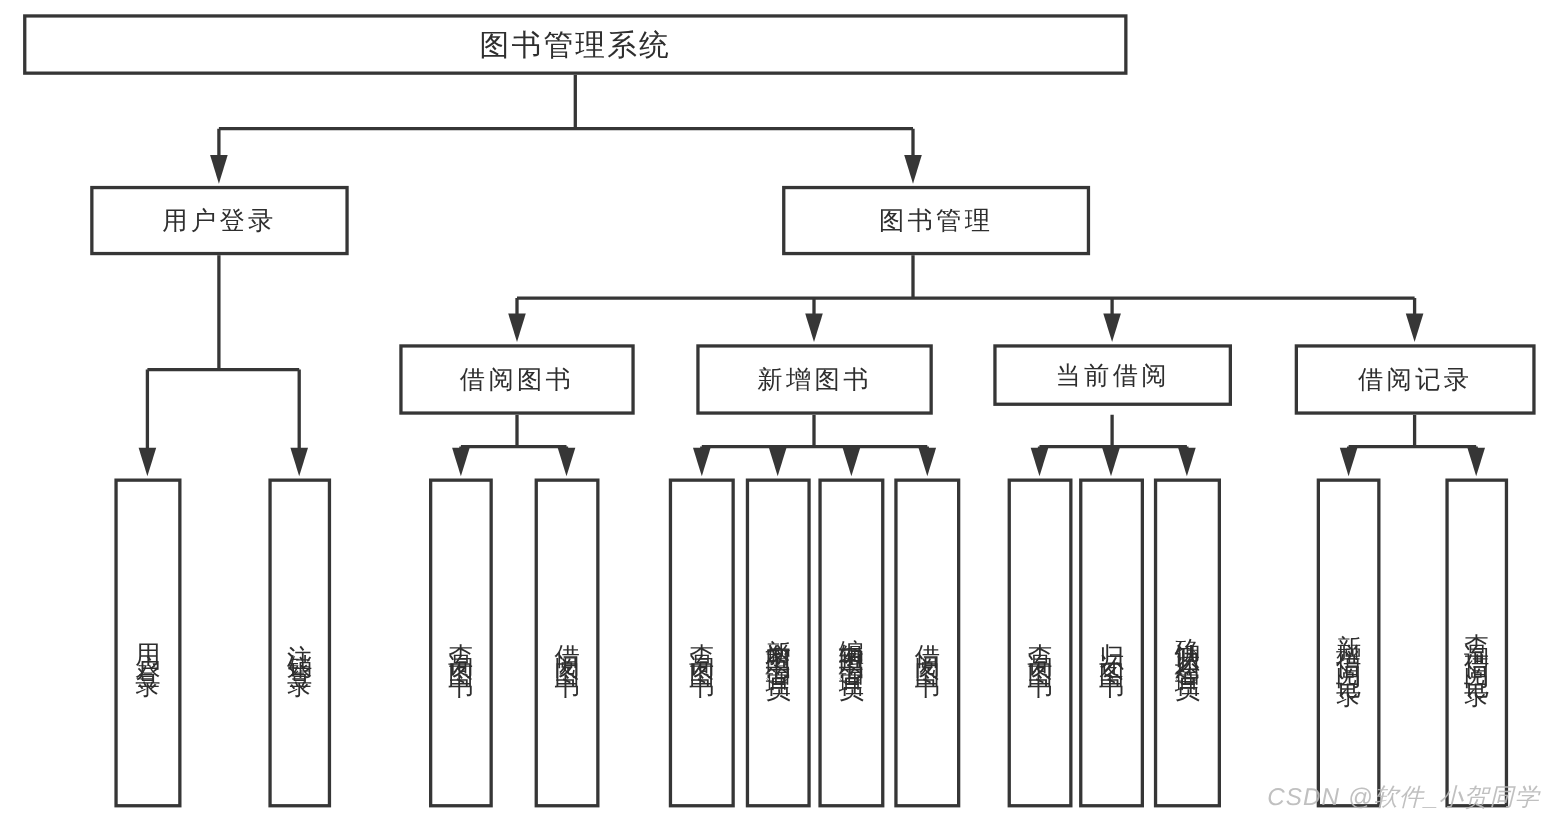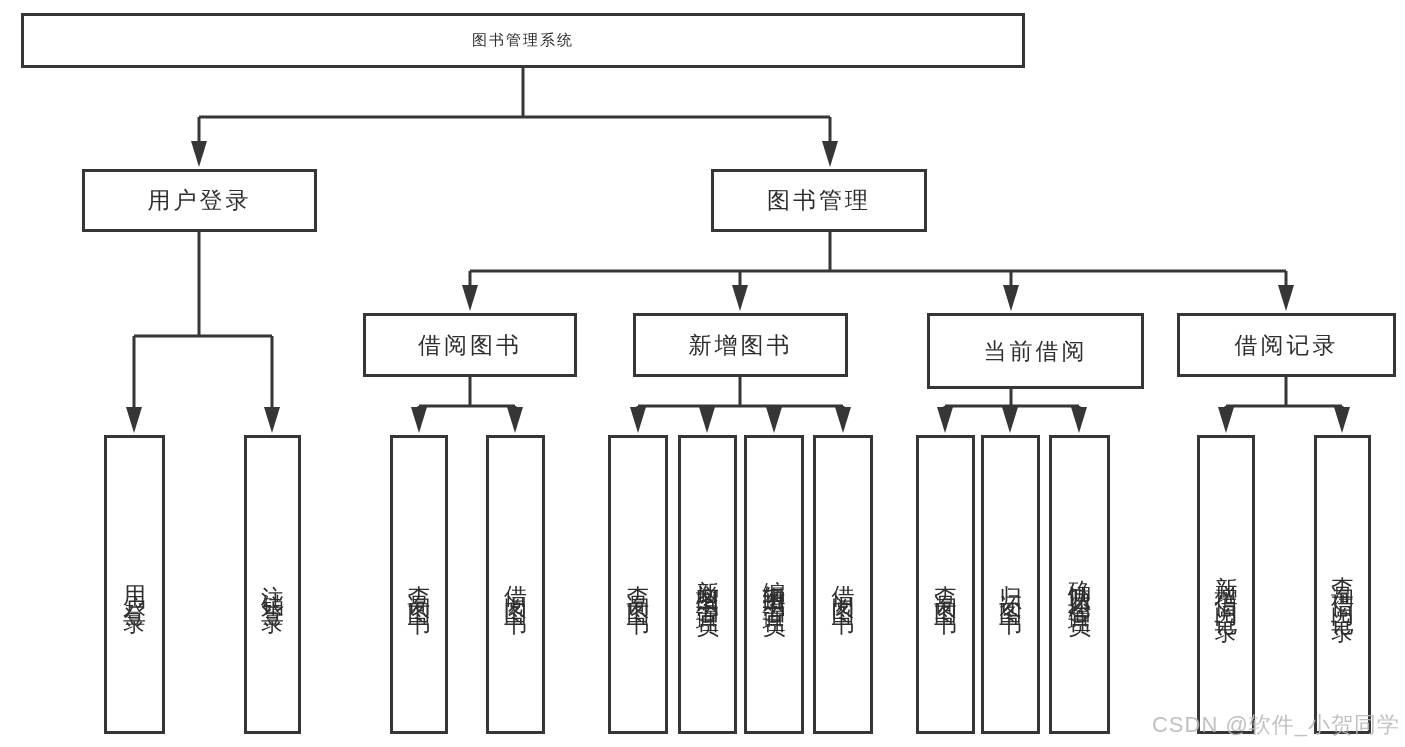--- a/index.html
+++ b/index.html
@@ -32,21 +32,21 @@
     justify-content: center;
     color: #2e2e2e;
     text-align: center;
   }
   .hbox .lbl {
     font-size: 23px;
     letter-spacing: 3px;
     white-space: nowrap;
   }
   .title-box .lbl {
-    font-size: 15px;
+    font-size: 27px;
     letter-spacing: 2px;
   }
   .vbox .lbl {
     writing-mode: vertical-rl;
     text-orientation: mixed;
     font-size: 23px;
     letter-spacing: 9px;
     line-height: 1;
   }
   .vbox.compact .lbl {
@@ -54,20 +54,21 @@
   }
   .watermark {
     position: absolute;
     right: 5px;
     bottom: 7px;
     font-size: 22px;
     color: rgba(185, 185, 185, 0.9);
     letter-spacing: 1px;
     z-index: 5;
     white-space: nowrap;
+    font-style: italic;
   }
 </style>
 </head>
 <body>
 
 <div class="canvas">
 
   <svg class="connectors" viewBox="0 0 1405 747">
     <g stroke="#363636" stroke-width="3" fill="none">
       <path d="M523 68 V117 M199 117 H830 M199 117 V144 M830 117 V144"></path>
@@ -101,31 +102,31 @@
     </g>
   </svg>
 
   <div class="box hbox title-box" style="left:21px; top:13px; width:1004px; height:55px;">
     <span class="lbl">图书管理系统</span>
   </div>
 
   <div class="box hbox" style="left:82px; top:169px; width:235px; height:63px;">
     <span class="lbl">用户登录</span>
   </div>
-  <div class="box hbox" style="left:711px; top:169px; width:216px; height:63px;">
+  <div class="box hbox" style="left:711px; top:169px; width:280px; height:63px;">
     <span class="lbl">图书管理</span>
   </div>
 
   <div class="box hbox" style="left:363px; top:313px; width:214px; height:64px;">
     <span class="lbl">借阅图书</span>
   </div>
   <div class="box hbox" style="left:633px; top:313px; width:215px; height:64px;">
     <span class="lbl">新增图书</span>
   </div>
-  <div class="box hbox" style="left:903px; top:313px; width:217px; height:76px;margin-left:24px;">
+  <div class="box hbox" style="left:903px; top:313px; width:217px; height:56px;">
     <span class="lbl">当前借阅</span>
   </div>
   <div class="box hbox" style="left:1177px; top:313px; width:219px; height:64px;">
     <span class="lbl">借阅记录</span>
   </div>
 
   <div class="box vbox" style="left:104px; top:435px; width:61px; height:299px;">
     <span class="lbl">用户登录</span>
   </div>
   <div class="box vbox" style="left:244px; top:435px; width:57px; height:299px;">

